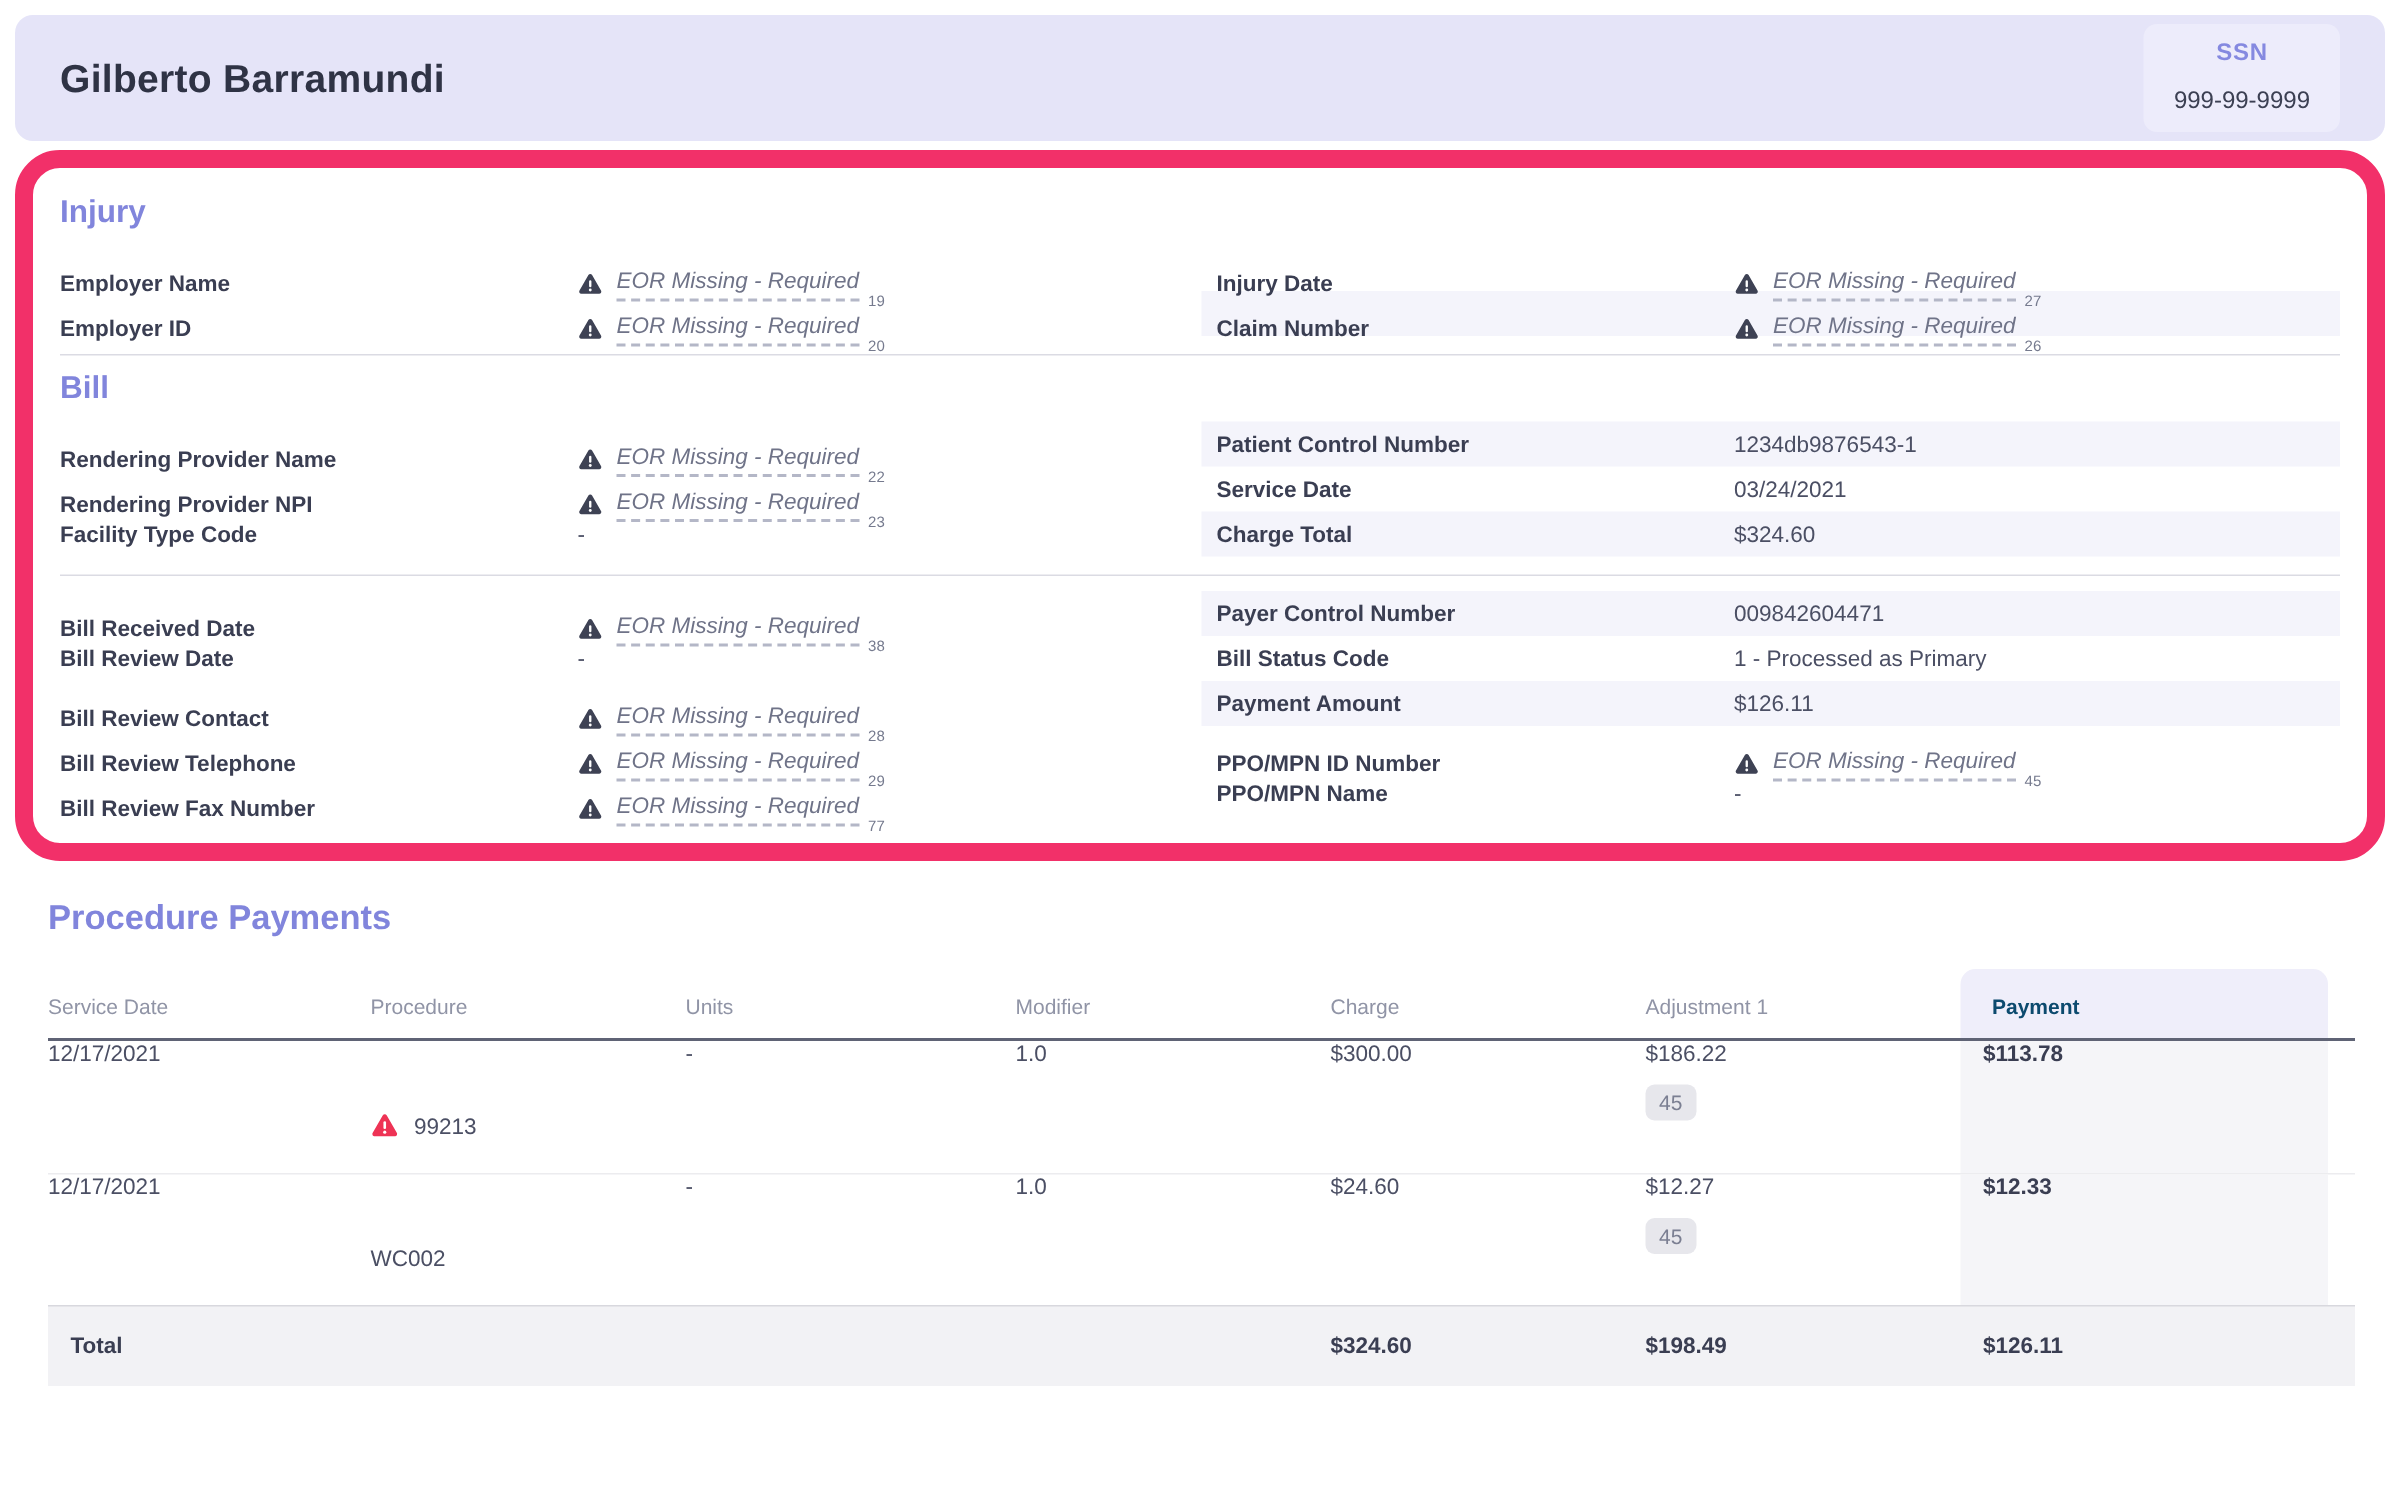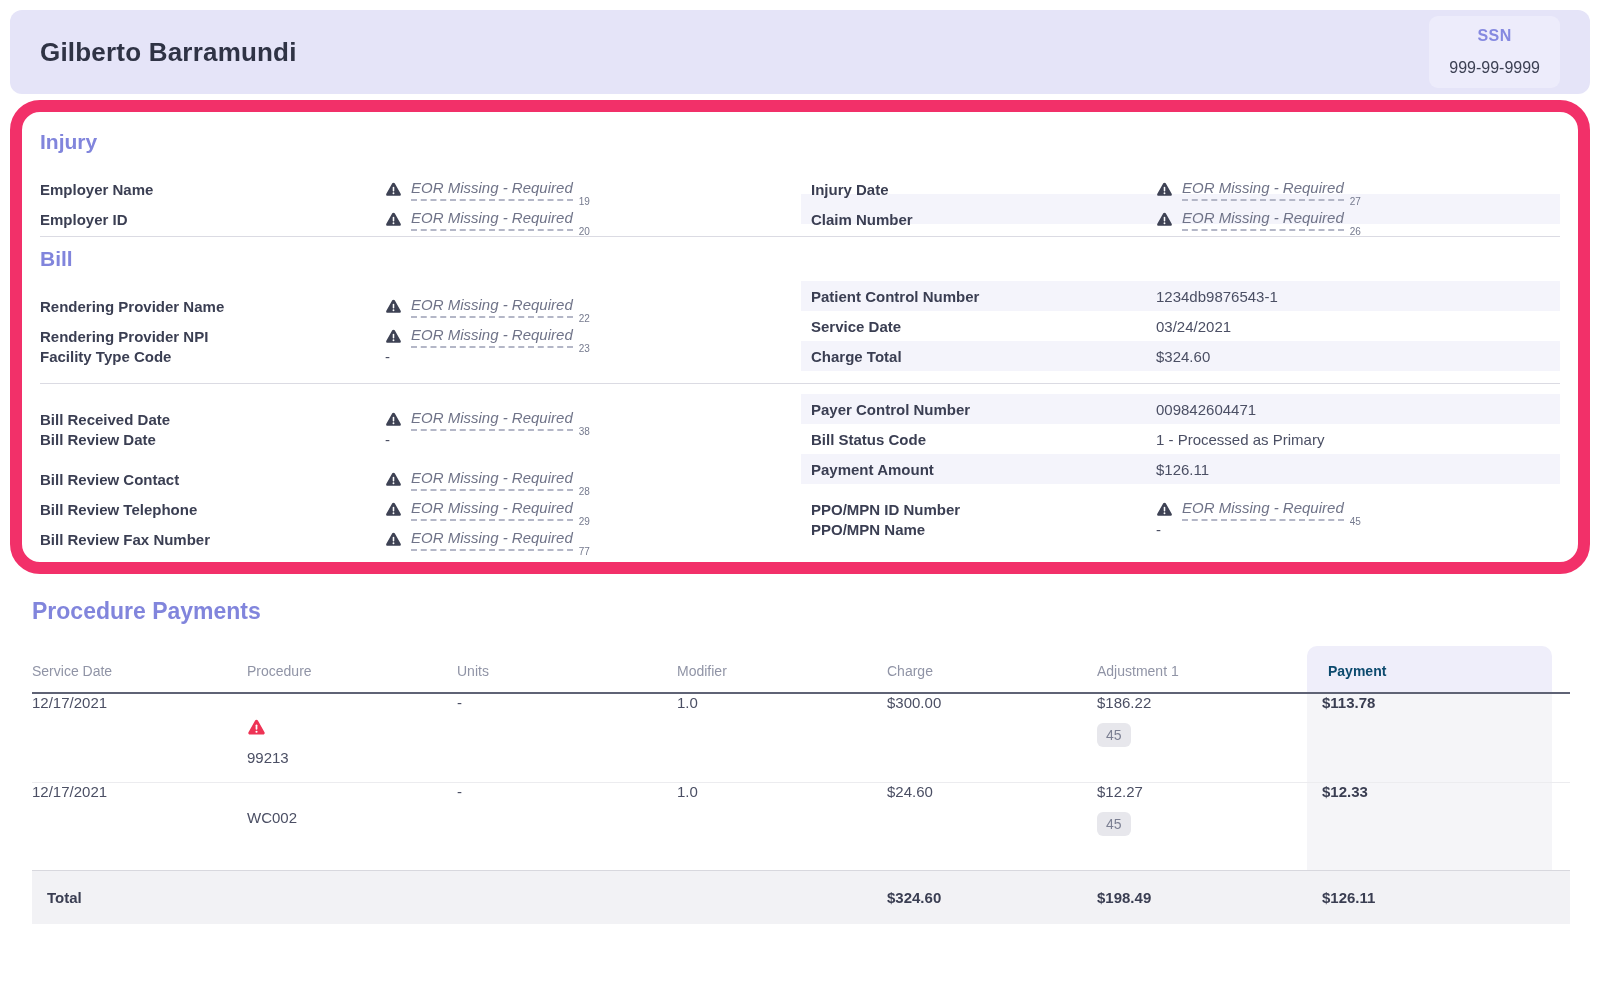--- a/index.html
+++ b/index.html
@@ -47,21 +47,21 @@
   .pp-table{margin:0 20px 0 22px;}
   .thead-row,.trow{display:grid;grid-template-columns:215px 210px 220px 210px 210px 210px 245px;}
   .thead-row{height:46px;align-items:stretch;}
   .th{display:flex;align-items:flex-end;padding-bottom:13px;font-size:14px;color:var(--th-gray);}
   .th.pay-head{background:var(--payhead-bg);border-radius:10px 10px 0 0;padding-left:21px;
     color:#0c4a6e;font-weight:700;}
   .thead-rule{border-top:2px solid #5F6375;}
   .trow{min-height:88px;align-items:stretch;}
   .trow + .trow{border-top:1px solid #ECECEF;}
   .td{font-size:15px;color:var(--value-gray);}
-  .td.proc{display:flex;align-items:flex-start;gap:10px;padding-top:24px;flex-direction:column;}
+  .td.proc{display:flex;align-items:center;gap:10px;padding-top:24px;}
   .td.proc .code{padding-top:2px;}
   .adj-badge{display:inline-block;margin-top:12px;background:#E7E7EC;border-radius:6px;
     padding:4px 9px;font-size:14px;color:#7B7F92;}
   .td.pay-cell{background:var(--paycol-bg);padding-left:15px;font-weight:700;color:var(--label-dark);}
   .total-row{background:var(--total-bg);border-top:1px solid #D8D8DE;min-height:54px;}
   .total-row .td{padding-top:0;display:flex;align-items:center;font-weight:700;color:var(--label-dark);}
   .total-row .td.first{padding-left:15px;}
   .total-row .td.pay-col{padding-left:15px;}
 </style>
 </head>

